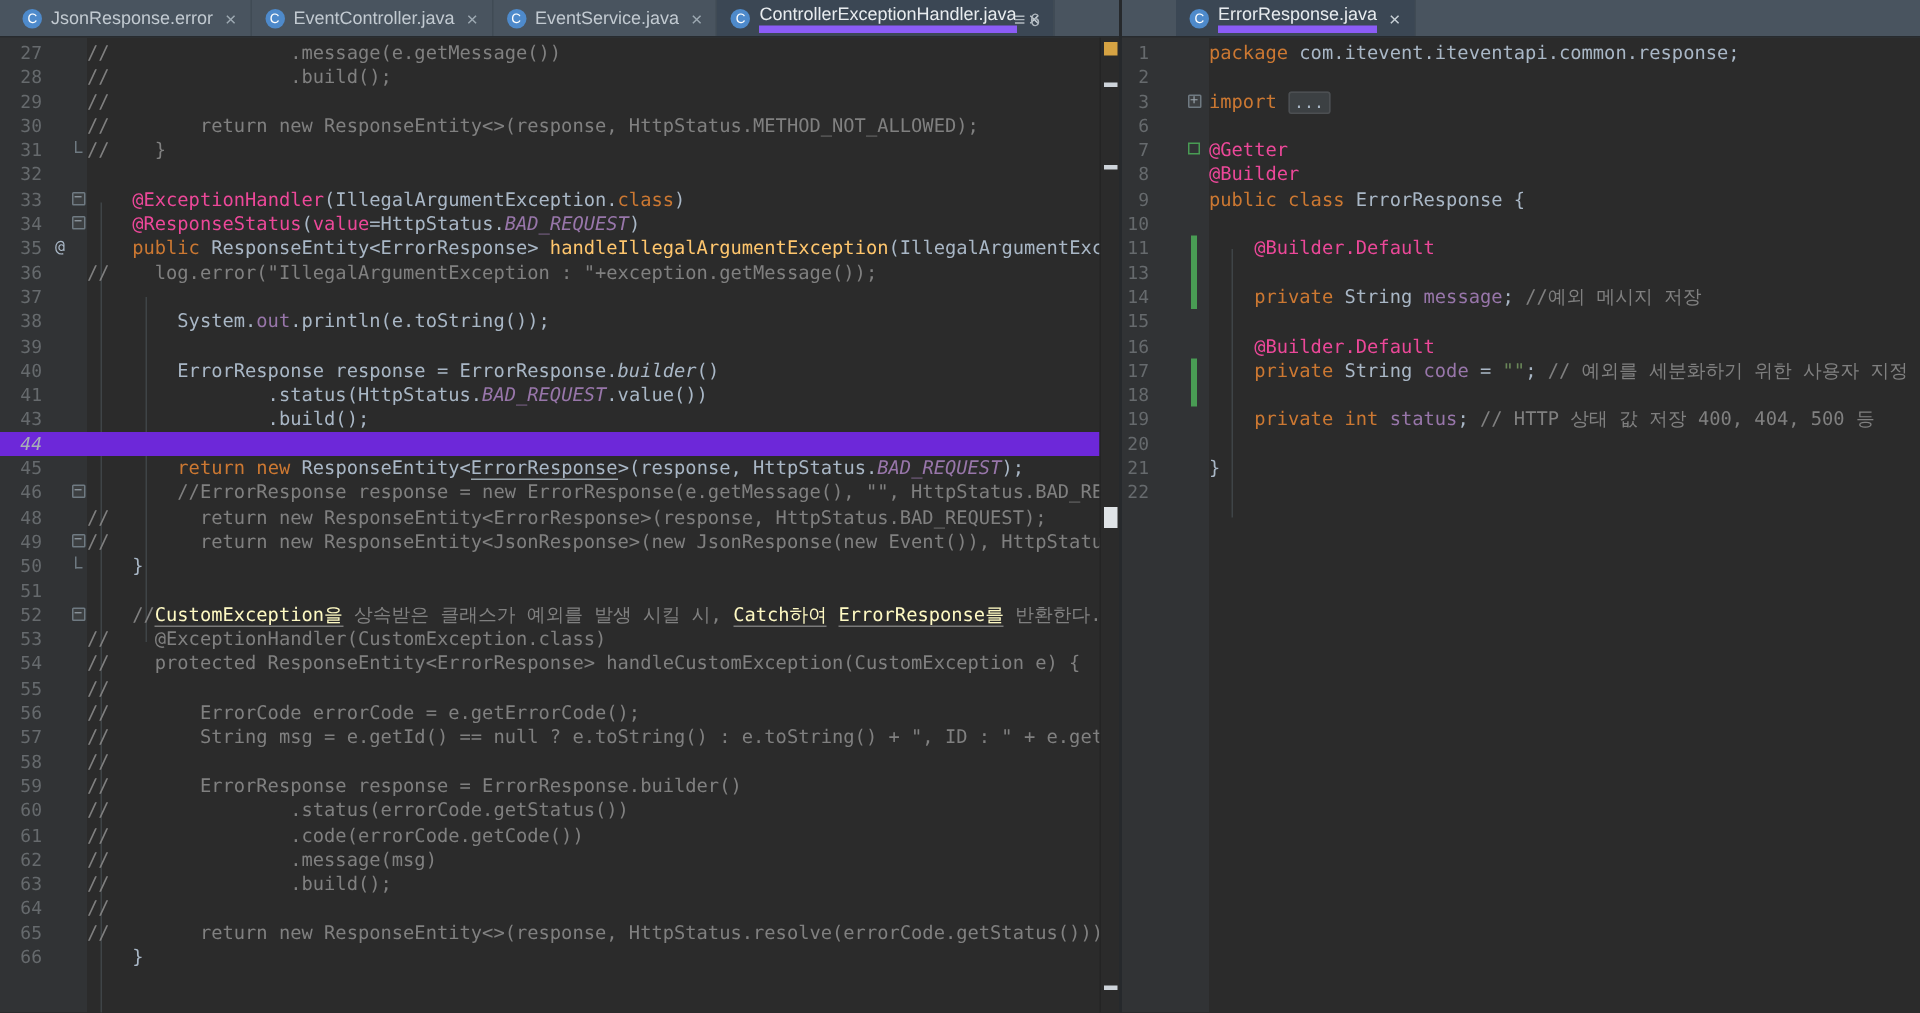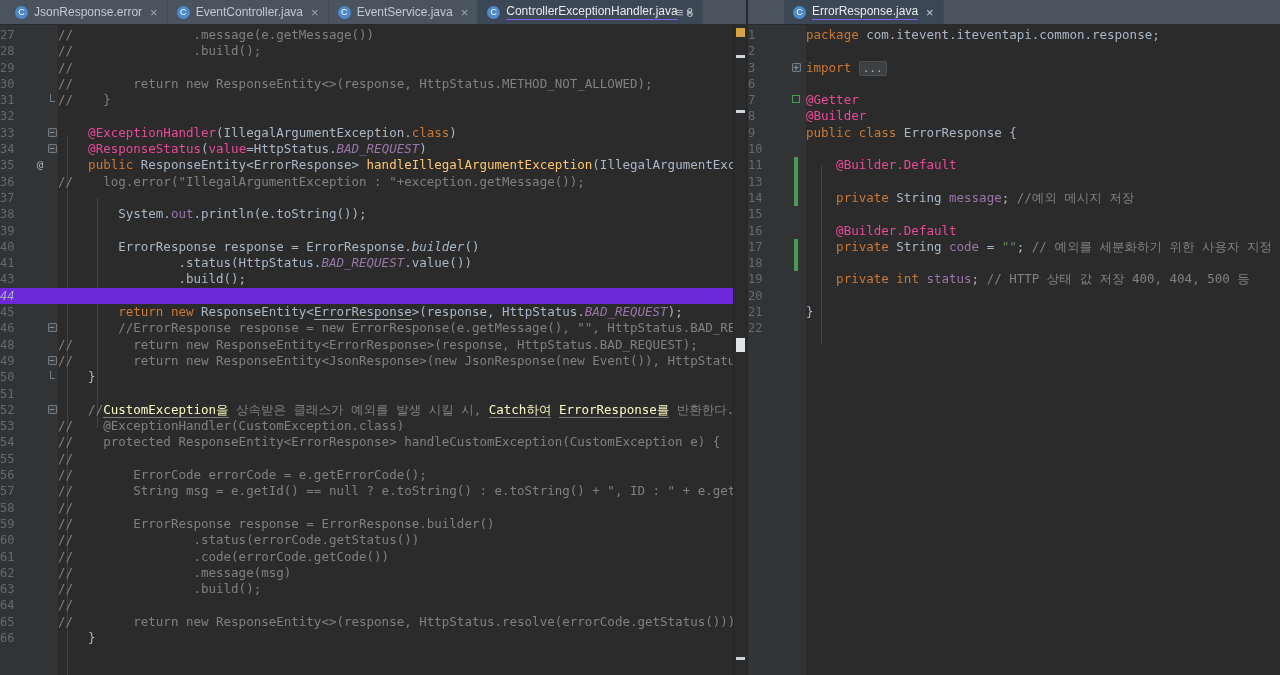--- a/index.html
+++ b/index.html
@@ -7,38 +7,38 @@
     font-family:"DejaVu Sans Mono",monospace;}
   
   .tabbar{position:absolute;top:0;height:25px;background:#49545f;display:flex;
     align-items:stretch;font-family:"Liberation Sans",sans-serif;font-size:12px;
     border-bottom:1px solid #272b2f;}
   #leftTabbar{left:0;width:746px;padding-left:6px;}
   #rightTabbar{left:748px;width:532px;padding-left:36px;}
   .tab{display:flex;align-items:center;gap:6px;padding:0 9px;color:#c2cad1;
     border-right:1px solid #404b55;cursor:default;white-space:nowrap;}
   .tab.active{background:#3b4754;color:#e8ecef;}
-  .tab.active .tlab{border-bottom:1px solid #8b5cf6;padding-bottom:1px;}
+  .tab.active .tlab{border-bottom:5px solid #8b5cf6;padding-bottom:1px;}
   .cicon{display:inline-block;width:13px;height:13px;border-radius:50%;
     background:#4e8acb;color:#fff;font-size:9px;line-height:13px;text-align:center;flex:none;}
   .tx{color:#9da9b2;font-size:13px;line-height:13px;margin-left:2px;}
   .tab.active .tx{color:#c8d0d6;}
   .tab-overflow{position:absolute;left:676px;top:0;height:25px;display:flex;
     align-items:center;gap:3px;color:#aeb6bd;font-size:12px;}
   .burger{font-size:13px;}
   
   .pane{position:absolute;top:25px;bottom:0;overflow:hidden;background:#2b2b2b;}
   #leftPane{left:0;width:746px;}
   #rightPane{left:748px;width:532px;}
   .gutterbg{position:absolute;left:0;top:0;bottom:0;width:58px;background:#313335;z-index:0;}
   .iguide{position:absolute;width:1px;background:#3f4447;z-index:1;}
   .ebody{position:absolute;left:0;top:0;right:0;padding-top:2px;z-index:2;}
   .row{display:flex;height:16.3px;line-height:16.3px;font-size:12.5px;position:relative;}
   .row.caret{background:#6d28d9;font-style:italic;}
-  .lnum{color:#666a6d;text-align:left;padding-right:6px;flex:none;font-size:12px;}
+  .lnum{color:#666a6d;text-align:right;padding-right:6px;flex:none;font-size:12px;}
   #leftPane .lnum{width:34px;}
   #rightPane .lnum{width:24px;}
   .row.caret .lnum{color:#a7b0b6;}
   .gic{flex:none;text-align:center;color:#a9b7c6;font-size:11px;}
   #leftPane .gic{width:12px;}
   #rightPane .gic{width:14px;}
   .gfd{flex:none;display:flex;justify-content:center;}
   #leftPane .gfd{width:12px;}
   #rightPane .gfd{width:20px;}
   .fm{width:9px;height:9px;border:1px solid #6f7a82;border-radius:1px;background:#3c3f41;

